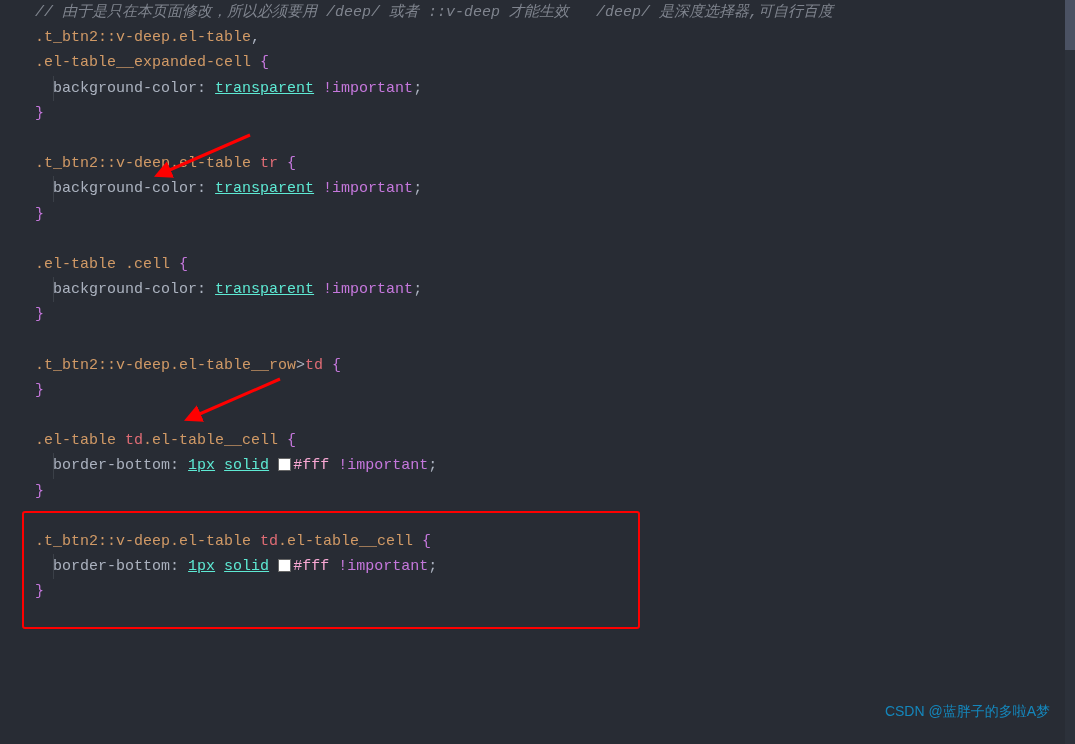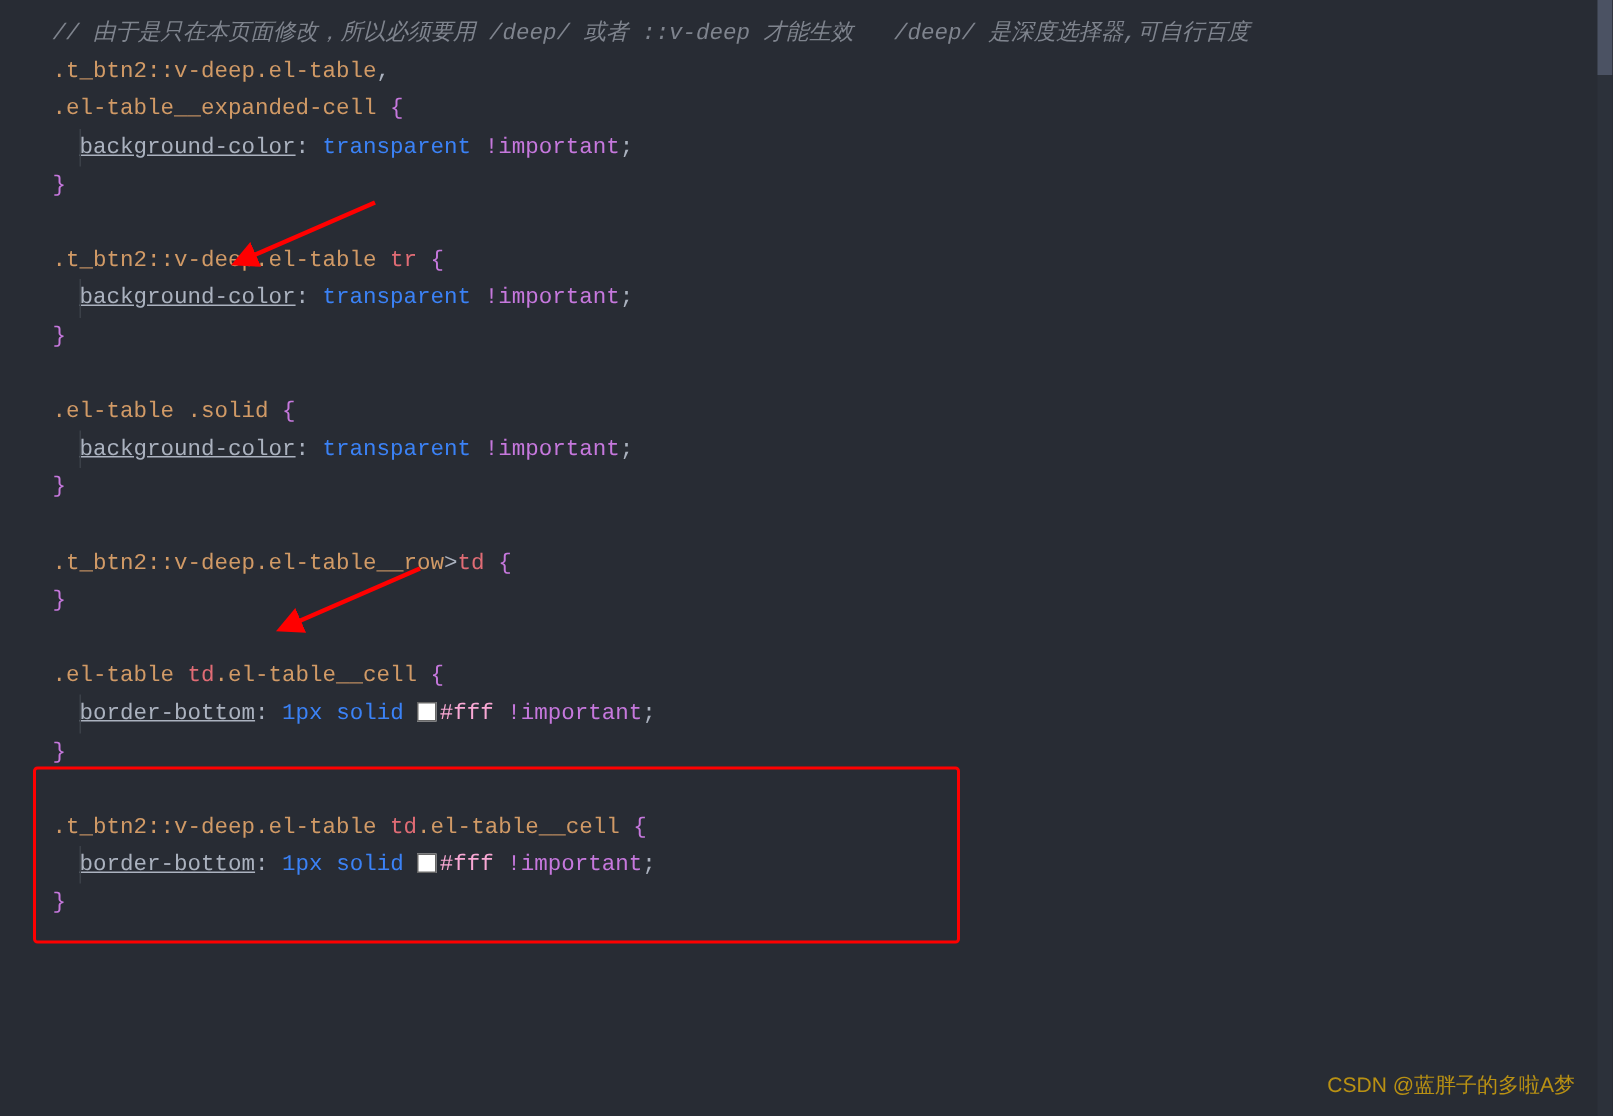--- a/index.html
+++ b/index.html
@@ -12,43 +12,43 @@
       font-family: 'Consolas', 'Monaco', 'Courier New', monospace;
       font-size: 15px;
       line-height: 1.68;
       color: #abb2bf;
       width: 1075px;
       height: 744px;
       overflow: hidden;
       position: relative;
     }
     .editor {
-      padding: 10px 0 0 0;
+      padding: 0 0 0 0;
       position: relative;
     }
     .line {
       padding-left: 35px;
       white-space: pre;
       position: relative;
     }
     .indent-guide::before {
       content: '';
       position: absolute;
       left: 53px;
       top: 0;
       bottom: 0;
       width: 1px;
       background: #3b4048;
     }
     .comment { color: #7f848e; font-style: italic; }
     .class-name { color: #d19a66; }
     .pseudo { color: #d19a66; }
     .tag { color: #e06c75; }
-    .property { color: #abb2bf; text-decoration: underline; }
-    .value { color: #3b82f6; }
+    .property { color: #abb2bf; }
+    .value { color: #5eead4; text-decoration: underline; }
     .important { color: #c678dd; }
     .brace { color: #c678dd; }
     .punct { color: #abb2bf; }
     .colon { color: #abb2bf; }
     .color-swatch {
       display: inline-block;
       width: 13px;
       height: 13px;
       background: #fff;
       border: 1px solid #666;
@@ -77,23 +77,23 @@
       background: #2c313a;
     }
     .minimap-thumb {
       position: absolute;
       right: 0;
       width: 10px;
       background: #4b5263;
     }
     .watermark {
       position: absolute;
-      bottom: 8px;
+      bottom: 20px;
       right: 25px;
-      color: #eab308;
+      color: #0ea5e9;
       font-size: 14px;
       font-family: sans-serif;
       opacity: 0.75;
     }
   </style>
 </head>
 <body>
 
 <div class="editor">
 
@@ -111,21 +111,21 @@
 
 <div class="line"><span class="class-name">.t_btn2</span><span class="pseudo">::v-deep</span><span class="class-name">.el-table</span><span> </span><span class="tag">tr</span><span class="brace"> {</span></div>
 
 <div class="line indent-guide"><span>  </span><span class="property">background-color</span><span class="colon">: </span><span class="value">transparent</span><span> </span><span class="important">!important</span><span class="punct">;</span></div>
 
 <div class="line"><span class="brace">}</span></div>
 
 <div class="line">&nbsp;</div>
 
 
-<div class="line"><span class="class-name">.el-table</span><span> </span><span class="class-name">.solid</span><span class="brace"> {</span></div>
+<div class="line"><span class="class-name">.el-table</span><span> </span><span class="class-name">.cell</span><span class="brace"> {</span></div>
 
 <div class="line indent-guide"><span>  </span><span class="property">background-color</span><span class="colon">: </span><span class="value">transparent</span><span> </span><span class="important">!important</span><span class="punct">;</span></div>
 
 <div class="line"><span class="brace">}</span></div>
 
 <div class="line">&nbsp;</div>
 
 <div class="line"><span class="class-name">.t_btn2</span><span class="pseudo">::v-deep</span><span class="class-name">.el-table__row</span><span class="punct">&gt;</span><span class="tag">td</span><span class="brace"> {</span></div>
 
 

